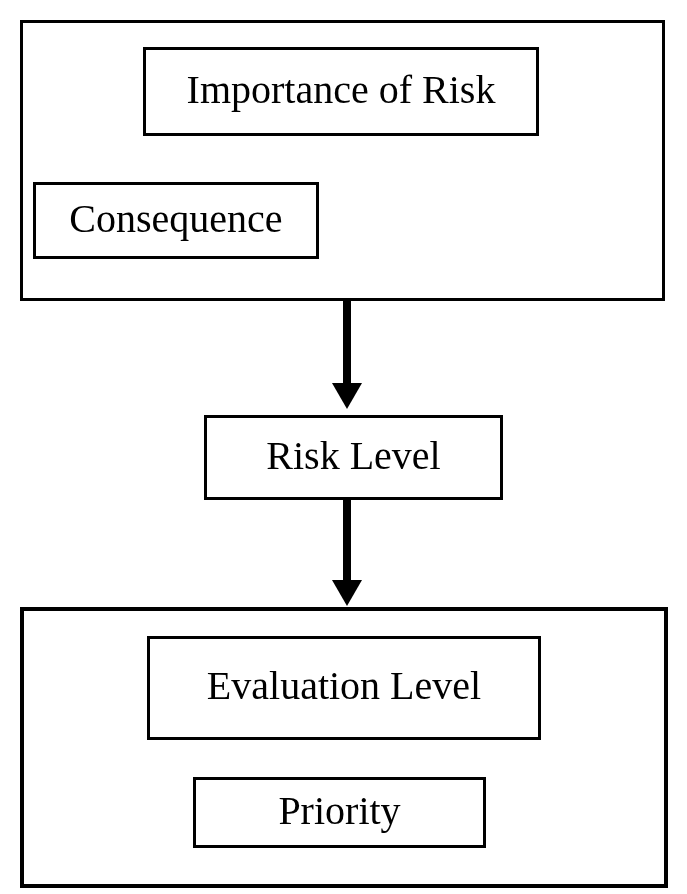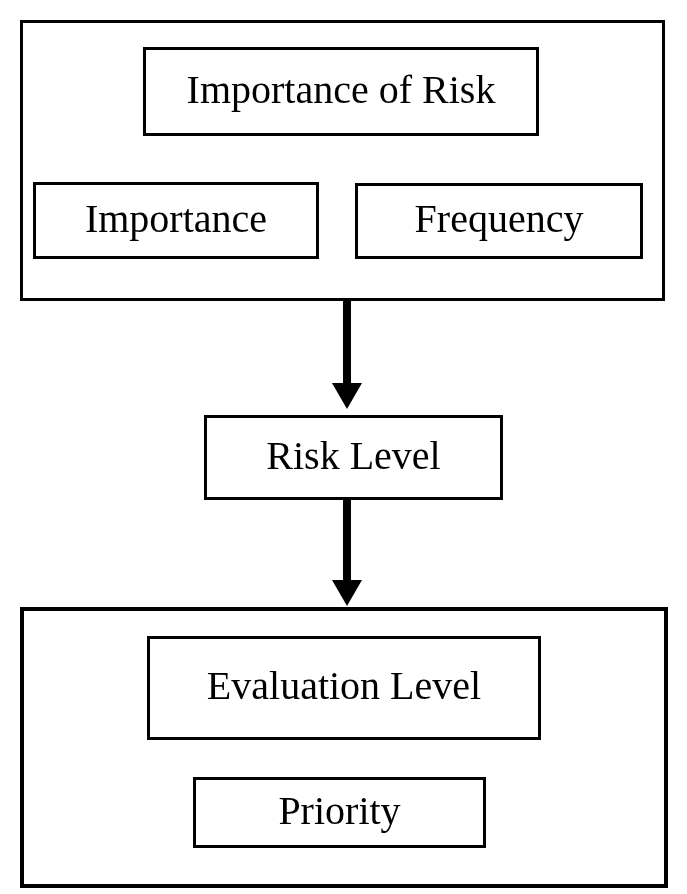--- a/index.html
+++ b/index.html
@@ -60,24 +60,21 @@
 </head>
 <body>
 
 <div class="canvas">
 
   <div class="box group-box" id="top-group">
     <div class="box label-box" id="importance-box">
       <span class="label">Importance of Risk</span>
     </div>
     <div class="box label-box" id="consequence-box">
-      <span class="label">Importance</span>
-    </div>
-    <div class="box label-box" id="frequency-box">
-      <span class="label">Frequency</span>
+      <span class="label">Consequence</span>
     </div>
   </div>
 
   <svg class="arrow" id="arrow-1" width="36" height="108" viewBox="0 0 36 108">
     <line x1="18" y1="0" x2="18" y2="86" stroke-width="8" stroke="#000000"></line>
     <polygon points="3,82 33,82 18,108" fill="#000000"></polygon>
   </svg>
 
   <div class="box label-box" id="risk-level-box">
     <span class="label">Risk Level</span>

